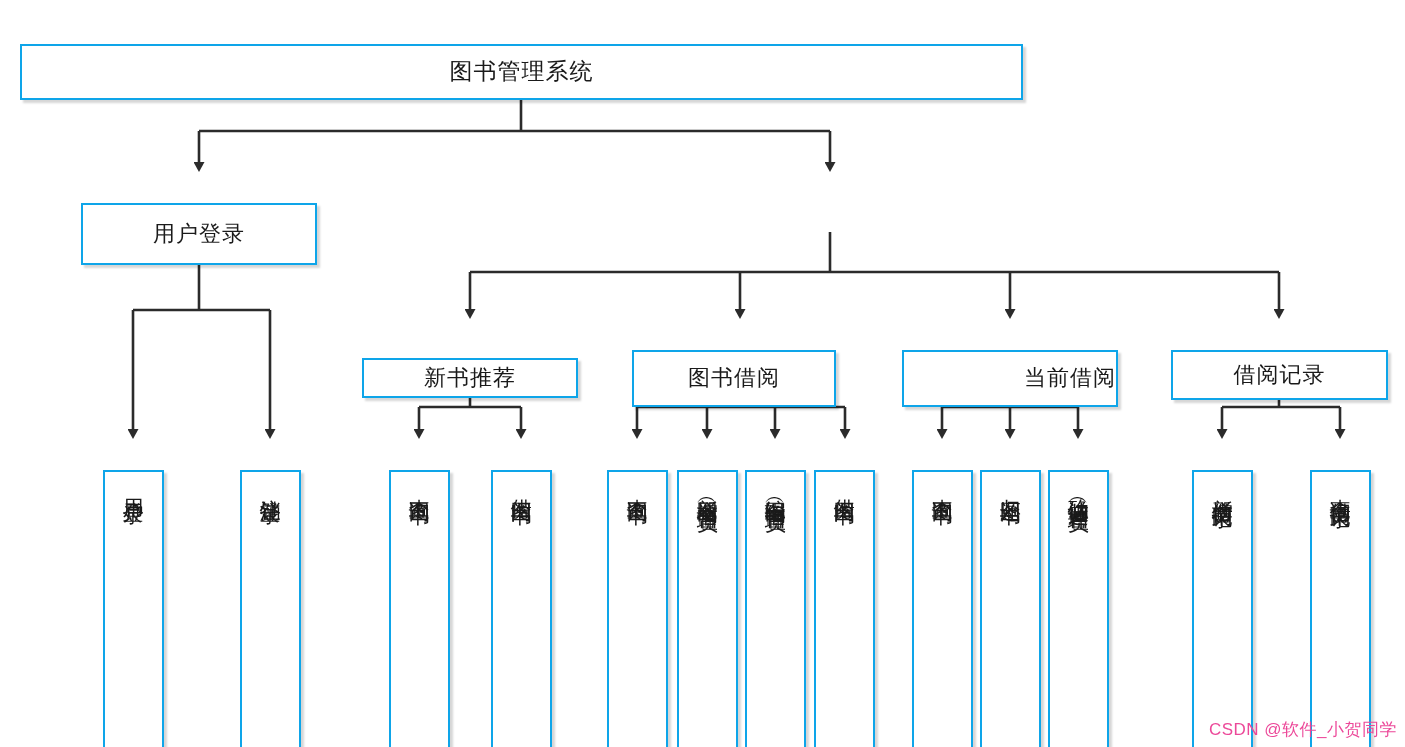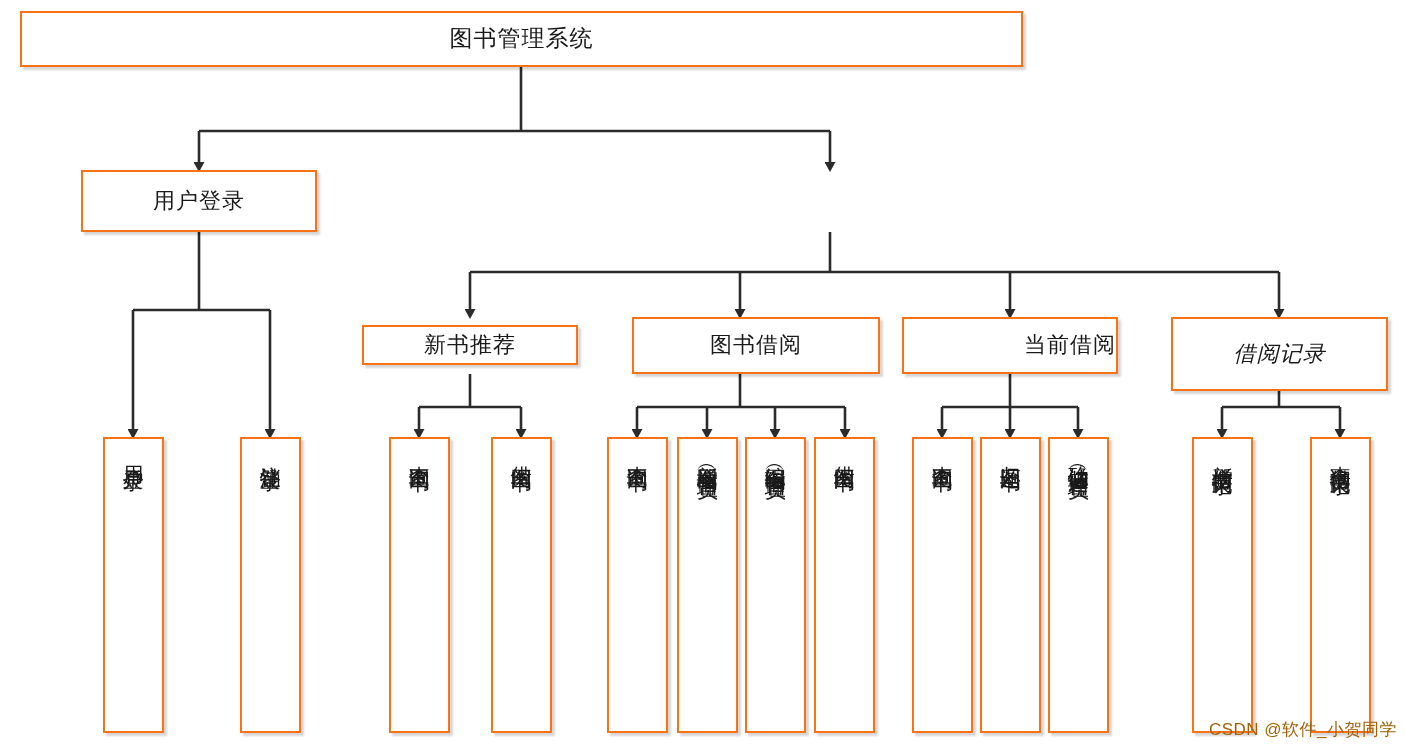--- a/index.html
+++ b/index.html
@@ -26,26 +26,27 @@
     width: 1405px;
     height: 747px;
     z-index: 1;
   }
   
   .node {
     position: absolute;
     z-index: 2;
     box-sizing: border-box;
     background: #ffffff;
-    border: 2px solid #f97316;
+    border: 2px solid #0ea5e9;
     box-shadow: 3px 3px 2px rgba(0,0,0,0.16);
     display: flex;
     align-items: center;
     justify-content: center;
     color: #1a1a1a;
+    margin-top: 33px;
   }
   
   .node.horiz {
     font-size: 22px;
     letter-spacing: 1px;
     line-height: 1.2;
     white-space: nowrap;
   }
   .node.root {
     font-size: 23px;
@@ -65,21 +66,21 @@
     white-space: nowrap;
     color: #1a1a1a;
   }
   
   #watermark {
     position: absolute;
     z-index: 3;
     right: 8px;
     bottom: 6px;
     font-size: 17px;
-    color: #a16207;
+    color: #ec4899;
     white-space: nowrap;
     letter-spacing: 0.5px;
   }
 </style>
 </head>
 <body>
 
 <div id="canvas">
 
   <svg id="wires" viewBox="0 0 1405 747" xmlns="http://www.w3.org/2000/svg">
@@ -138,27 +139,27 @@
     <span>图书管理系统</span>
   </div>
 
   <div class="node horiz" style="left:81px; top:170px; width:236px; height:62px;">
     <span>用户登录</span>
   </div>
 
   <div class="node horiz" style="left:362px; top:325px; width:216px; height:40px;">
     <span>新书推荐</span>
   </div>
-  <div class="node horiz" style="left:632px; top:317px; width:248px; height:57px;">
+  <div class="node horiz" style="left:632px; top:317px; width:204px; height:57px;">
     <span>图书借阅</span>
   </div>
   <div class="node horiz" style="left:902px; top:317px; width:216px; height:57px;justify-content:flex-end;">
     <span>当前借阅</span>
   </div>
-  <div class="node horiz" style="left:1171px; top:317px; width:217px; height:74px;font-style:italic;">
+  <div class="node horiz" style="left:1171px; top:317px; width:217px; height:50px;">
     <span>借阅记录</span>
   </div>
 
   <div class="node vert" style="left:103px; top:437px; width:61px; height:296px;">
     <span class="vtext">用户登录</span>
   </div>
   <div class="node vert" style="left:240px; top:437px; width:61px; height:296px;">
     <span class="vtext">注销登录</span>
   </div>
 

